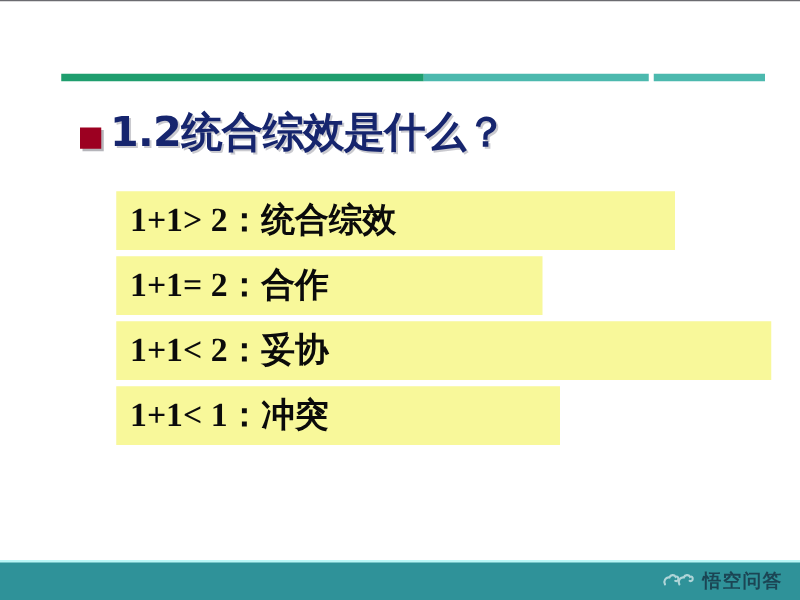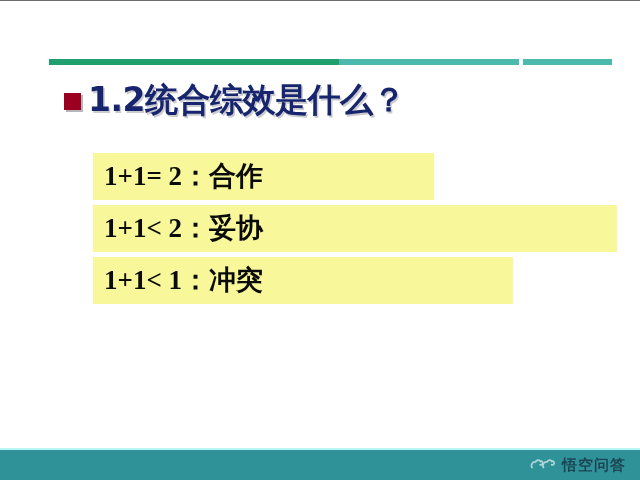--- a/index.html
+++ b/index.html
@@ -40,21 +40,21 @@
     width: 89px;
     background: #4cb9ae;
   }
 
   
   .title-row {
     position: absolute;
     top: 82px;
     left: 64px;
     display: flex;
-    align-items: flex-start;
+    align-items: center;
     height: 44px;
   }
   .title-bullet {
     width: 17px;
     height: 17px;
     background: #9c0021;
     box-shadow: 2px 2px 0 rgba(120,120,130,0.55);
     margin-right: 7px;
     margin-top: 10px;
     flex: 0 0 auto;
@@ -134,27 +134,30 @@
   <div class="rule rule-dark"></div>
   <div class="rule rule-light-a"></div>
   <div class="rule rule-light-b"></div>
 
   <div class="title-row">
     <span class="title-bullet"></span>
     <span class="title-text">1.2统合综效是什么？</span>
   </div>
 
   <div class="bars">
+    <div class="bar" style="width:447px;">
+      <span class="bar-text">1+1&gt; 2：统合综效</span>
+    </div>
     <div class="bar" style="width:341px;">
       <span class="bar-text">1+1= 2：合作</span>
     </div>
     <div class="bar" style="width:524px;">
       <span class="bar-text">1+1&lt; 2：妥协</span>
     </div>
-    <div class="bar" style="width:420px;">
+    <div class="bar" style="width:355px;">
       <span class="bar-text">1+1&lt; 1：冲突</span>
     </div>
   </div>
 
   <div class="bottom-band">
     <div class="watermark">
       <svg class="wm-icon" width="26" height="13" viewBox="0 0 26 13">
         <path d="M2 9 C0.5 6.5 2.5 3 5.5 3.5 C6.5 1 9.5 1 10.5 3 C11.8 2.2 13 3.4 12.6 5
                  C12.4 6.2 11.2 6.6 10.2 6.2" fill="none" stroke="#ffffff" stroke-width="1.7" stroke-linecap="round"></path>
         <path d="M13.5 9 C12 6.5 14 3 17 3.5 C18 1 21 1 22 3 C23.3 2.2 24.5 3.4 24.1 5

